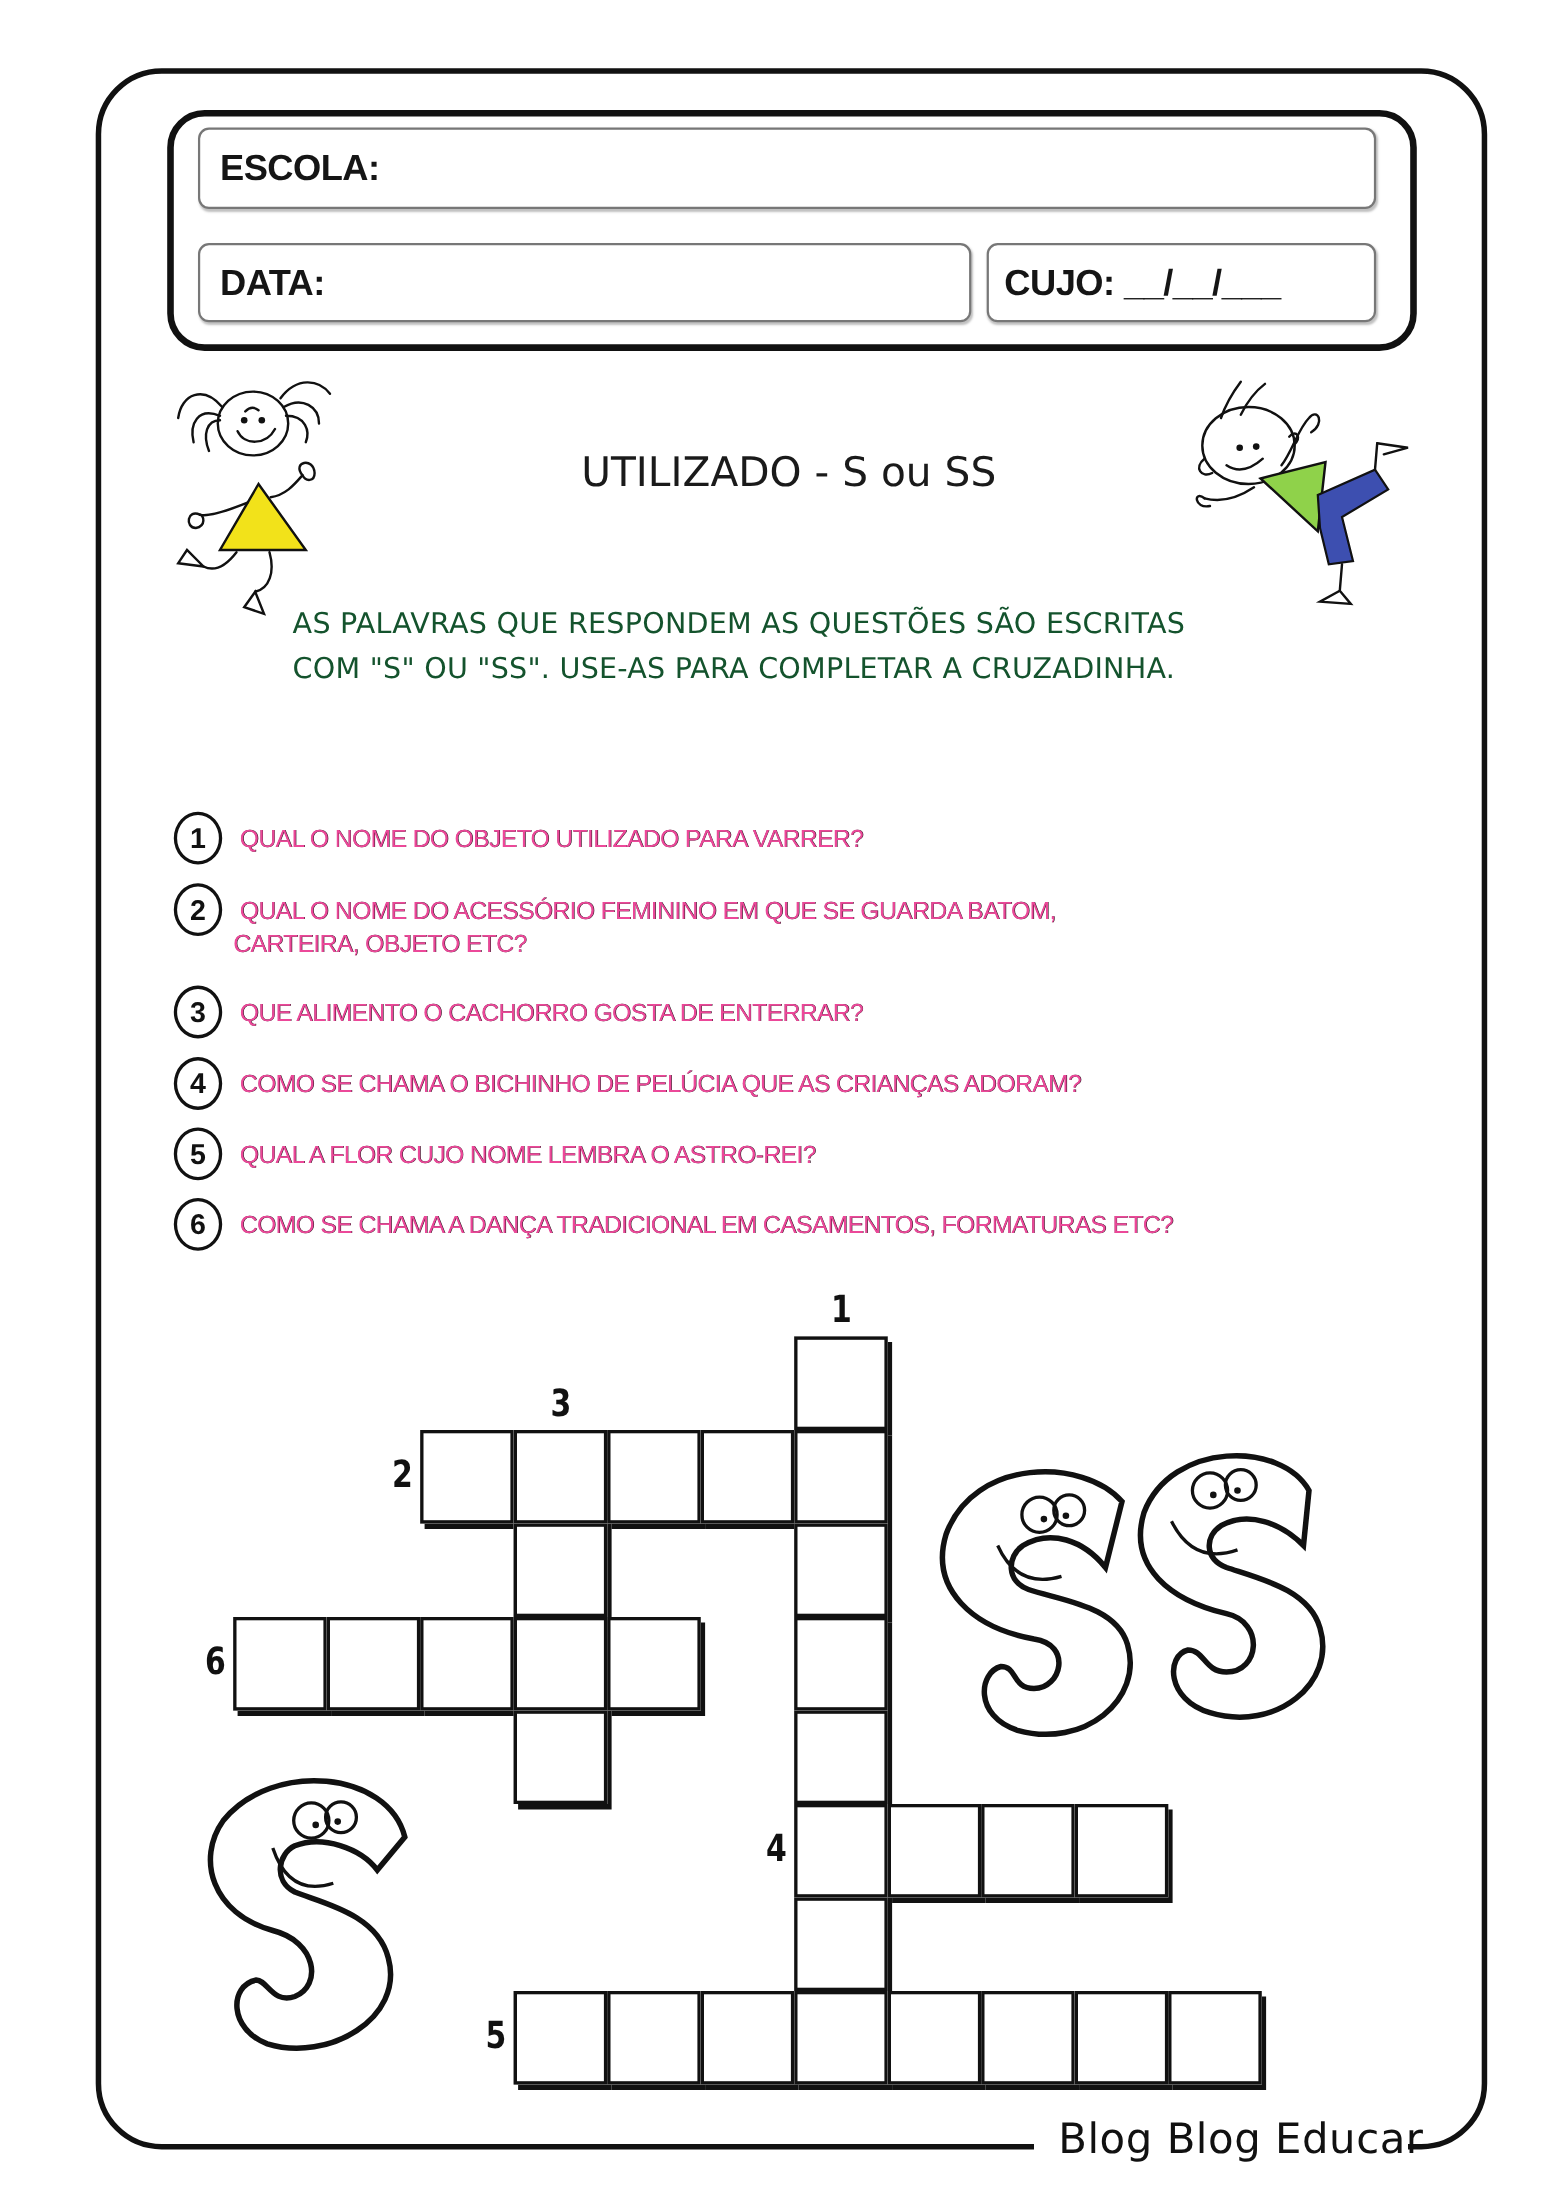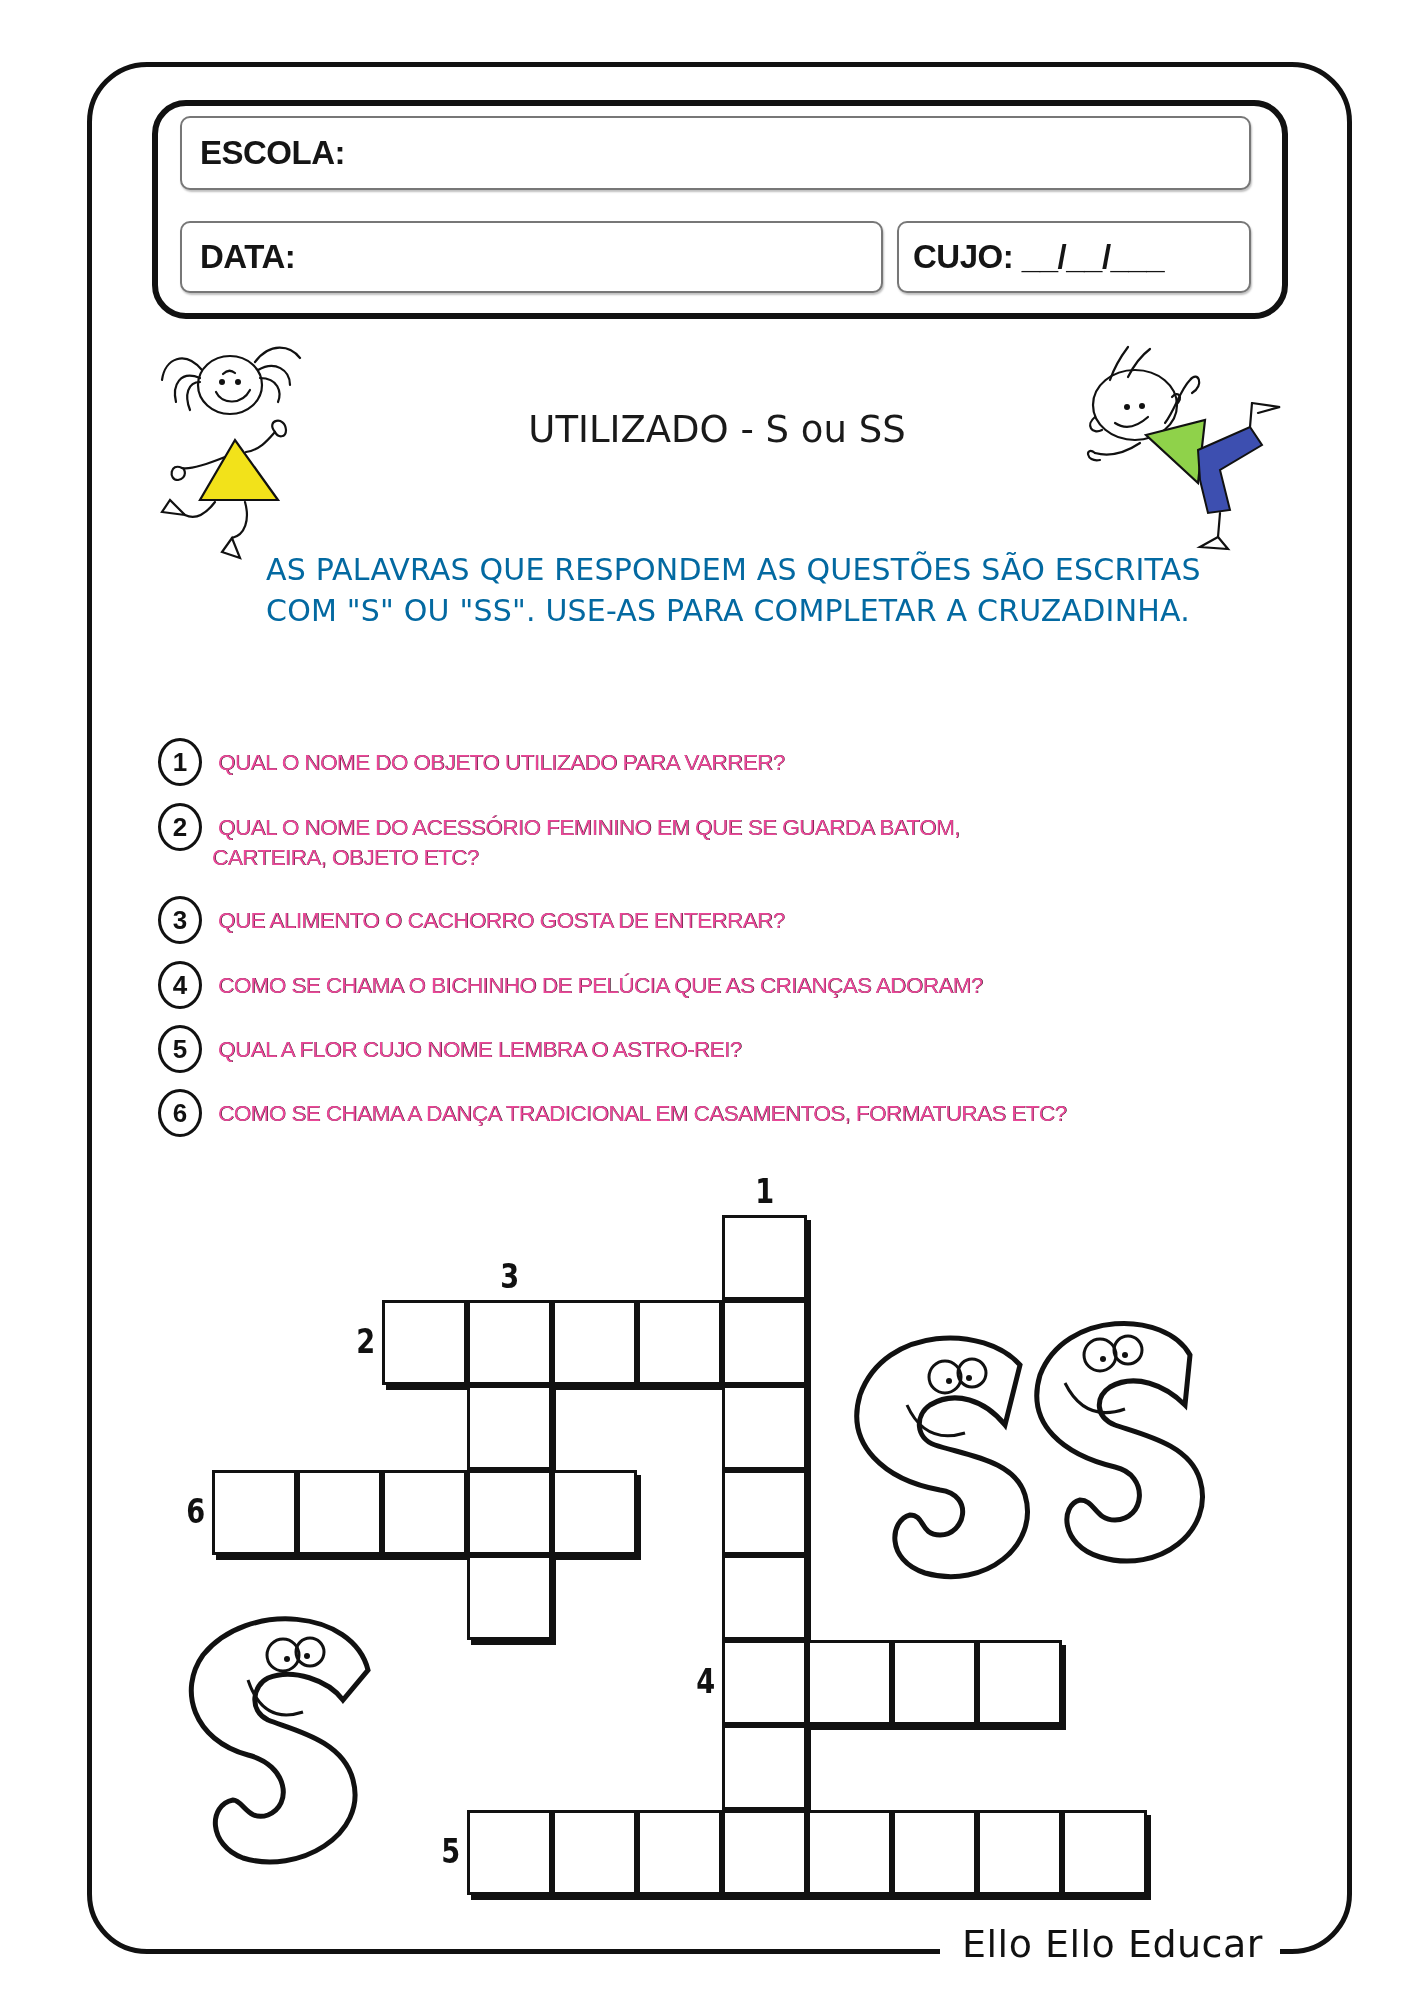--- a/index.html
+++ b/index.html
@@ -5,32 +5,32 @@
   html,body{margin:0;padding:0;background:#fff;}
   body{width:1414px;height:2000px;position:relative;overflow:hidden;font-family:"Liberation Sans",sans-serif;color:#111;}
   .abs{position:absolute;}
   .outer{left:87px;top:62px;width:1265px;height:1892px;border:5px solid #111;border-radius:60px;box-sizing:border-box;}
   .footer-gap{left:940px;top:1940px;width:340px;height:26px;background:#fff;}
   .footer-text{left:962px;top:1922px;font-family:"DejaVu Sans",sans-serif;font-size:38px;letter-spacing:0.5px;color:#111;}
   .header-box{left:152px;top:100px;width:1136px;height:219px;border:6px solid #111;border-radius:34px;box-sizing:border-box;}
   .field{border:2px solid #777;border-radius:10px;box-sizing:border-box;box-shadow:1px 2px 2px rgba(0,0,0,0.25);background:#fff;}
   .field-label{position:absolute;left:18px;top:50%;transform:translateY(-50%);font-weight:bold;font-size:33px;letter-spacing:-0.5px;color:#151515;white-space:nowrap;}
   .title{left:0;width:1414px;top:408px;text-align:center;font-family:"DejaVu Sans",sans-serif;font-size:37px;color:#1a1a1a;padding-left:20px;box-sizing:border-box;}
-  .instr{left:266px;font-family:"DejaVu Sans",sans-serif;font-size:30px;color:#0369a1;white-space:nowrap;letter-spacing:0.2px;}
+  .instr{left:266px;font-family:"DejaVu Sans",sans-serif;font-size:26px;color:#14532d;white-space:nowrap;letter-spacing:0.2px;}
   .q-num{width:44px;height:48px;border:3px solid #111;border-radius:50%;box-sizing:border-box;display:flex;align-items:center;justify-content:center;font-weight:bold;font-size:26px;background:#fff;}
   .q-text{font-size:22.5px;font-weight:normal;color:#ec4899;letter-spacing:-0.6px;line-height:29px;text-shadow:0.4px 0 0 #111;white-space:nowrap;}
   .cell{position:absolute;width:85px;height:85px;border:3px solid #111;box-sizing:border-box;background:#fff;}
   .clue-num{position:absolute;font-weight:bold;font-size:34px;font-family:"DejaVu Sans",sans-serif;color:#111;transform:scaleX(0.8);}
 </style>
 </head>
 <body>
 
 <div class="abs outer"></div>
 <div class="abs footer-gap"></div>
-<div class="abs footer-text">Ello Ello Educar</div>
+<div class="abs footer-text">Blog Blog Educar</div>
 
 <div class="abs header-box"></div>
 <div class="abs field" style="left:180px;top:116px;width:1071px;height:74px;">
   <span class="field-label">ESCOLA:</span>
 </div>
 <div class="abs field" style="left:180px;top:221px;width:703px;height:72px;">
   <span class="field-label">DATA:</span>
 </div>
 <div class="abs field" style="left:897px;top:221px;width:354px;height:72px;">
   <span class="field-label" style="left:14px;">CUJO: __/__/___</span>

